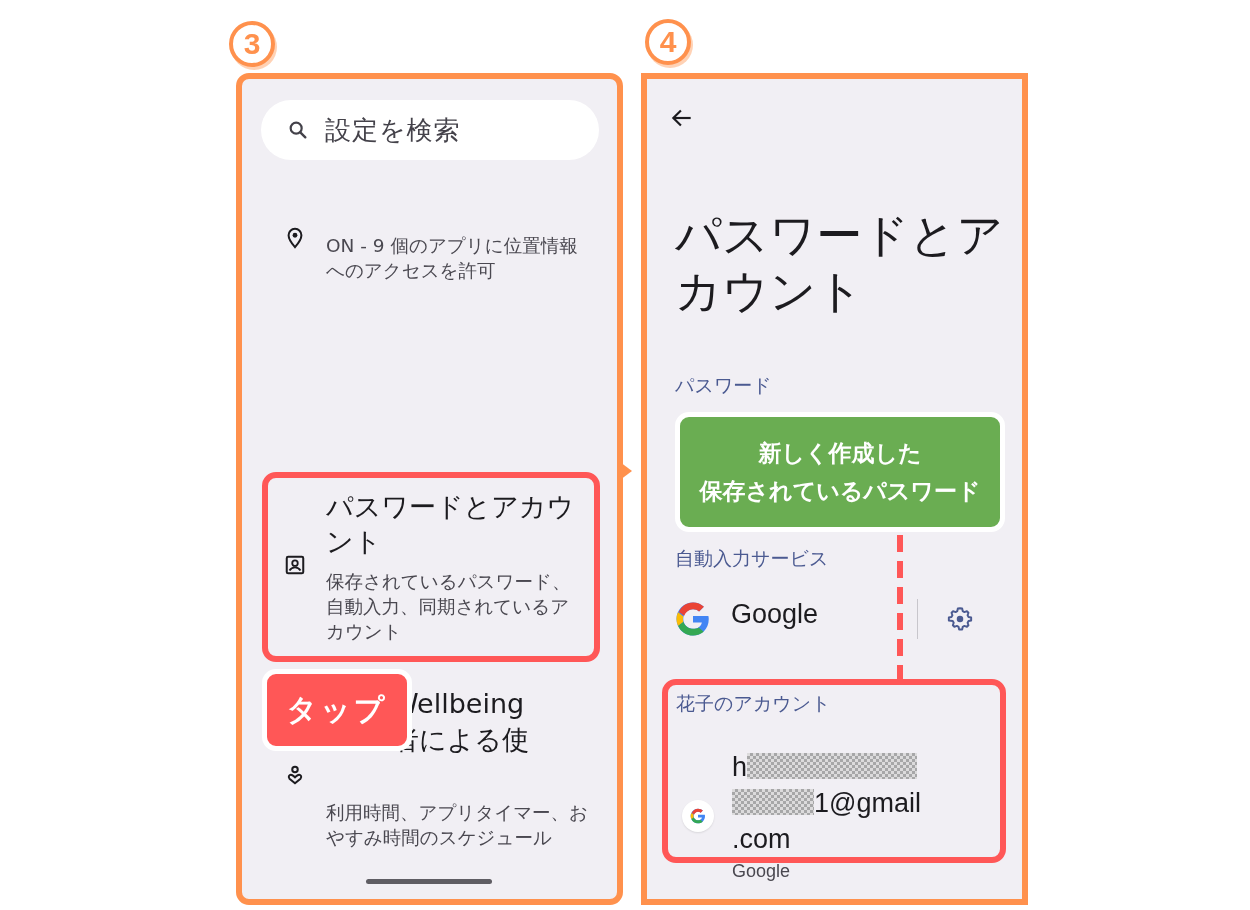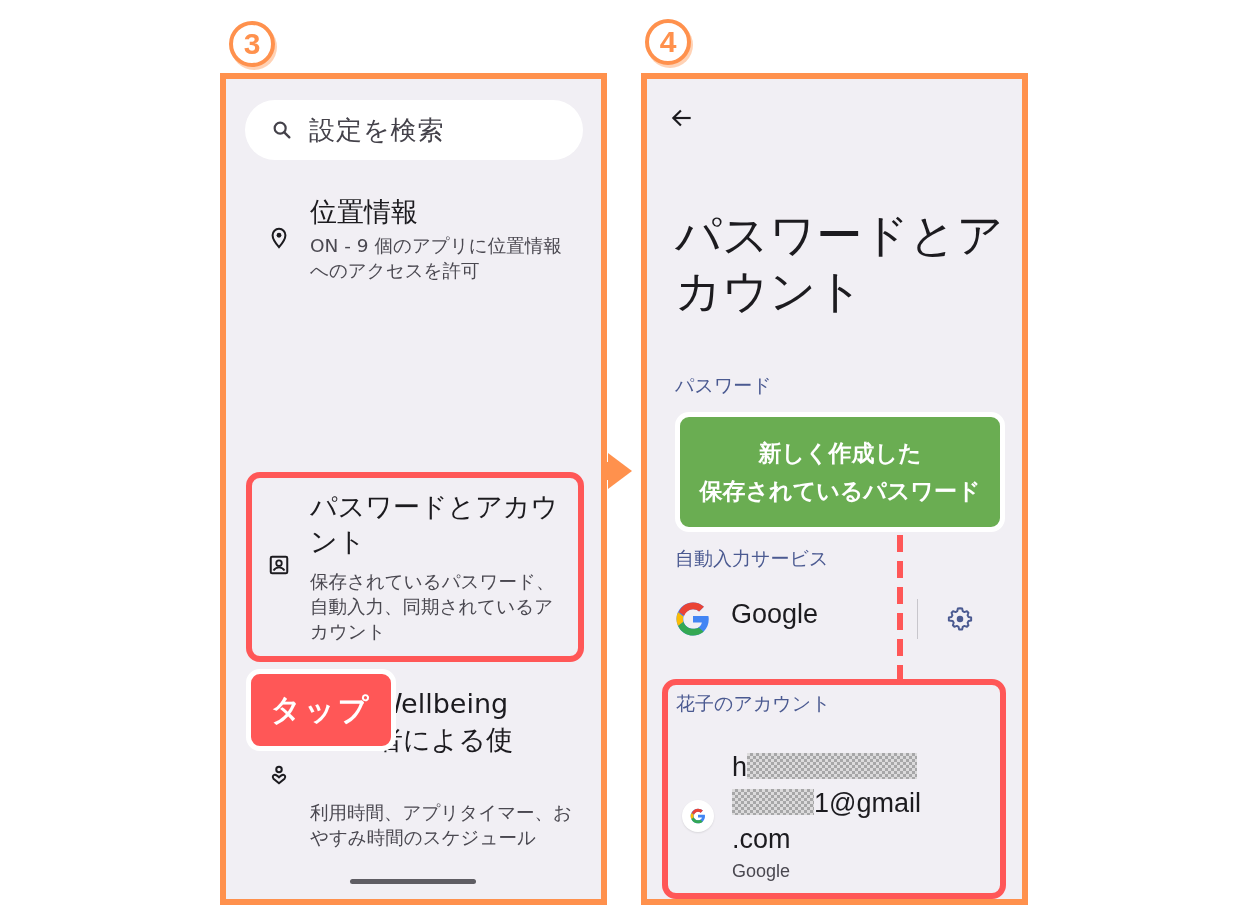--- a/index.html
+++ b/index.html
@@ -11,21 +11,21 @@
     border: 4px solid #ff914d; color: #ff914d; background: #fff;
     font-family: "Liberation Sans", sans-serif; font-weight: bold; font-size: 30px;
     display: flex; align-items: center; justify-content: center;
     box-shadow: 2px 3px 0 #ffd2b5; line-height: 1;
   }
 
   .phone {
     position: absolute; top: 73px; width: 387px; height: 832px;
     border: 6px solid #ff914d; background: #f1eff4; overflow: hidden;
   }
-  .phone-left { left: 220px; }
+  .phone-left { left: 236px; border-radius: 13px; }
   .phone-right { left: 641px; }
 
   .arrow-right {
     position: absolute; left: 608px; top: 453px; width: 0; height: 0;
     border-top: 18px solid transparent; border-bottom: 18px solid transparent;
     border-left: 24px solid #ff914d;
   }
   .arrow-stem { position: absolute; left: 603px; top: 462px; width: 10px; height: 18px; background: #ff914d; }
 
   
@@ -71,21 +71,21 @@
     background: repeating-linear-gradient(to bottom, #ff5757 0 17px, transparent 17px 26px);
   }
 
   .autofill-row { position: absolute; left: 0; top: 510px; width: 375px; height: 56px; }
   .autofill-row .g-icon { position: absolute; left: 28px; top: 12px; width: 36px; height: 36px; }
   .autofill-row .name { position: absolute; left: 84px; top: 10px; font-size: 27px; color: #1c1b1f; font-family: "Liberation Sans", sans-serif; }
   .autofill-row .divider { position: absolute; left: 270px; top: 10px; width: 1px; height: 40px; background: #c8c6cc; }
   .autofill-row .gear { position: absolute; left: 300px; top: 17px; width: 26px; height: 26px; }
 
   .account-box {
-    position: absolute; left: 15px; top: 600px; width: 344px; height: 220px;
+    position: absolute; left: 15px; top: 600px; width: 344px; height: 184px;
     border: 6px solid #ff5757; border-radius: 14px;
   }
   .account-box .heading { position: absolute; left: 8px; top: 6px; font-size: 19px; color: #4b5a91; }
   .account-box .g-small {
     position: absolute; left: 14px; top: 115px; width: 32px; height: 32px; border-radius: 50%;
     background: #fff; display: flex; align-items: center; justify-content: center; box-shadow: 0 1px 2px rgba(0,0,0,0.1);
   }
   .account-box .email { position: absolute; left: 64px; top: 64px; font-size: 27px; line-height: 36px; color: #1c1b1f; font-family: "Liberation Sans", sans-serif; width: 240px; }
   .mosaic { display: inline-block; height: 26px; vertical-align: -3px;
     background: repeating-conic-gradient(#9a9a9a 0 25%, #d8d8d8 0 50%) 0 0 / 6px 6px; opacity: .85; }
@@ -107,21 +107,20 @@
       <line x1="14.5" y1="14.5" x2="20" y2="20" stroke="#44424a" stroke-width="2.6" stroke-linecap="round"></line>
     </svg>
     <span class="label">設定を検索</span>
   </div>
 
   <div class="set-item" style="top:110px;height:100px;">
     <svg class="icon" viewBox="0 0 24 24" style="top:38px;">
       <path d="M12 2C8 2 5 5 5 9c0 5 7 13 7 13s7-8 7-13c0-4-3-7-7-7z" fill="none" stroke="#1c1b1f" stroke-width="2.2"></path>
       <circle cx="12" cy="9" r="2.6" fill="#1c1b1f"></circle>
     </svg>
-    <div class="title" style="top:5px;">位置情報</div>
     <div class="sub" style="top:44px;">ON - 9 個のアプリに位置情報へのアクセスを許可</div>
   </div>
 
 
   <div class="set-item" style="top:410px;height:160px;">
     <svg class="icon" viewBox="0 0 24 24" style="top:65px;">
       <rect x="3" y="3" width="18" height="18" rx="1.5" fill="none" stroke="#1c1b1f" stroke-width="2.2"></rect>
       <circle cx="12" cy="10" r="3" fill="none" stroke="#1c1b1f" stroke-width="2"></circle>
       <path d="M6 18c1.5-2.5 3.5-3.5 6-3.5s4.5 1 6 3.5" fill="none" stroke="#1c1b1f" stroke-width="2"></path>
     </svg>

